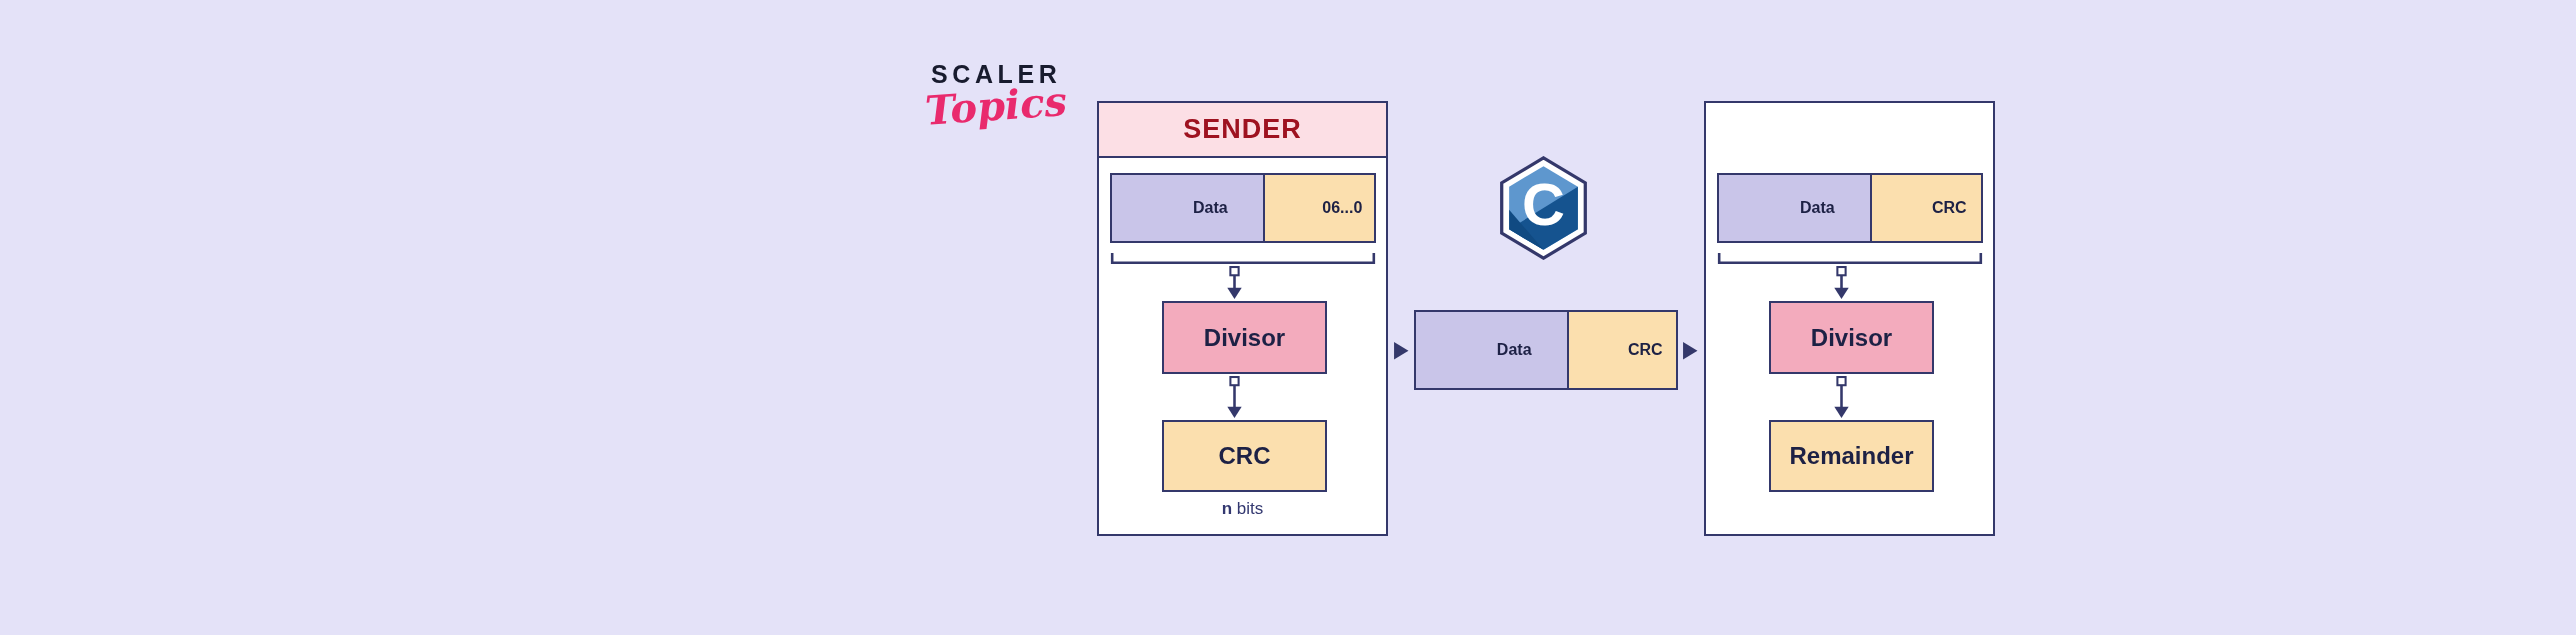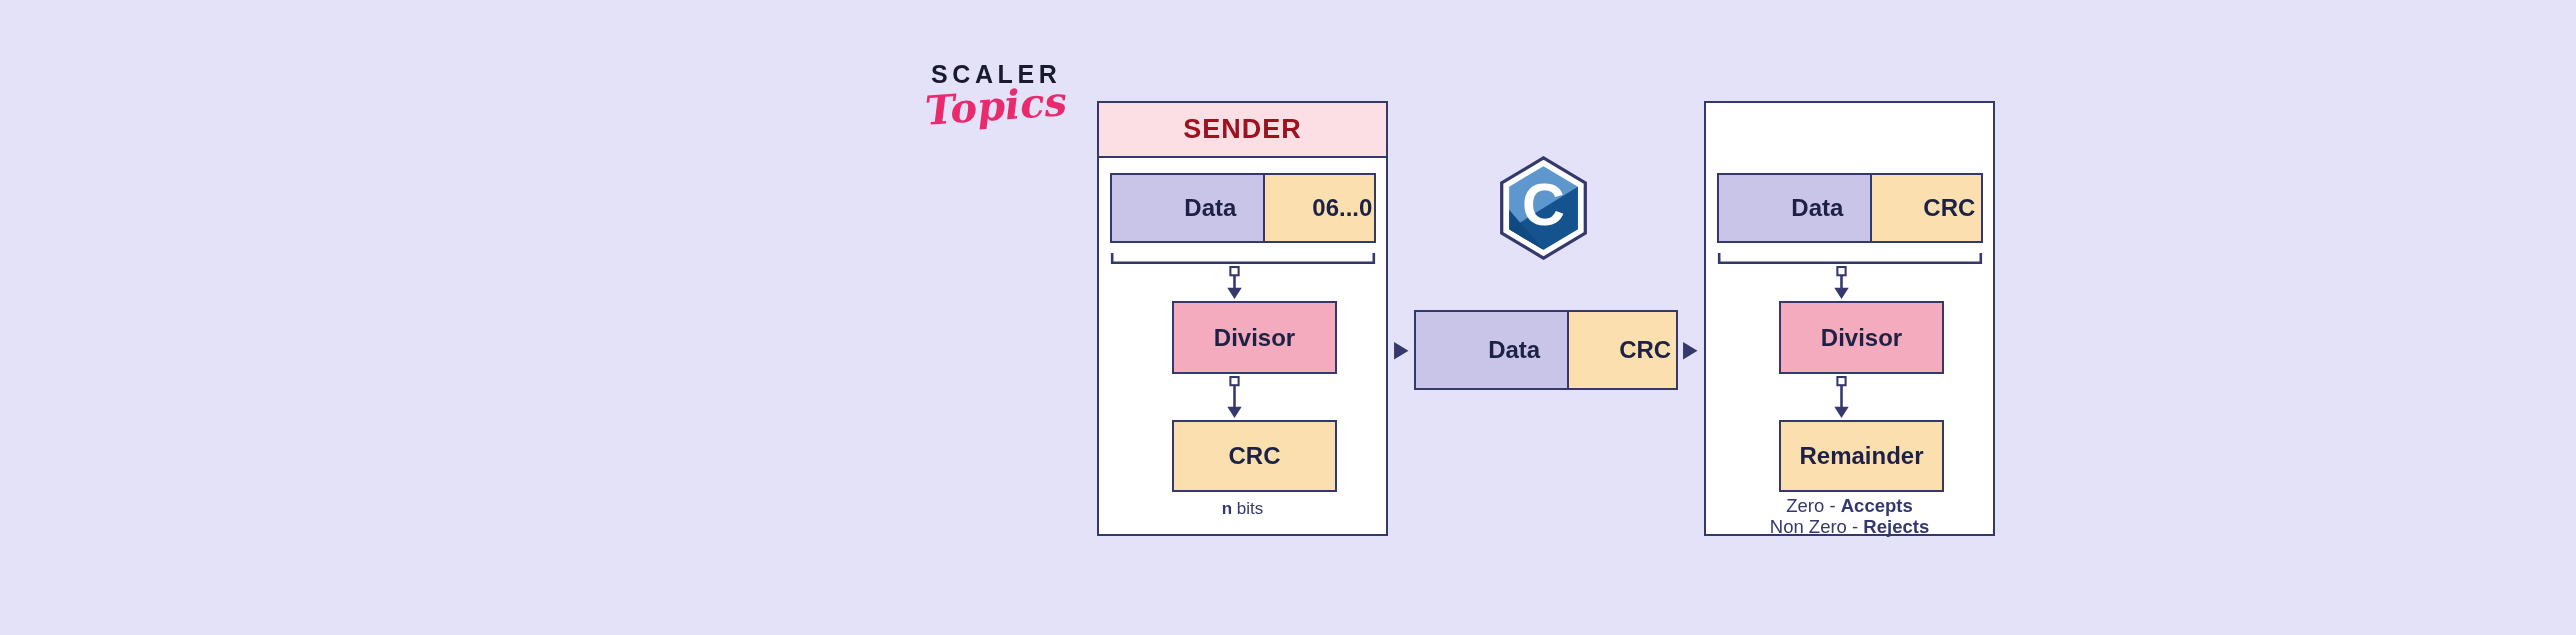--- a/index.html
+++ b/index.html
@@ -17,32 +17,32 @@
   .panel{position:absolute;top:101px;width:291px;height:435px;background:var(--panel-bg);
          border:2.6px solid var(--navy);box-sizing:border-box;}
   .panel.sender{left:1097px;}
   .panel.receiver{left:1704px;}
   .panel-header{height:53px;background:var(--header-pink);border-bottom:2.1px solid var(--navy);
                 display:flex;align-items:center;justify-content:center;}
   .panel-title{font-size:27px;font-weight:bold;letter-spacing:1px;color:var(--dark-red);}
 
   .split-row{position:absolute;left:11.3px;top:70px;width:266px;height:70px;display:flex;
              border:2.1px solid var(--navy);box-sizing:border-box;}
-  .cell{display:flex;align-items:center;justify-content:center;font-size:24px;font-weight:bold;
+  .cell{display:flex;align-items:center;justify-content:center;font-size:16px;font-weight:bold;
         color:var(--ink);box-sizing:border-box;padding-left:45px;}
   .cell-data{flex:322 0 0;background:var(--lavender);}
   .cell-accent{flex:194 0 0;background:var(--peach);border-left:2.1px solid var(--navy);}
 
   .bracket{position:absolute;left:11.3px;top:149px;}
   .connector{position:absolute;left:124px;}
   .connector.c1{top:163px;}
   .connector.c2{top:273px;}
 
   .flow-box{position:absolute;left:63px;width:165px;display:flex;align-items:center;justify-content:center;
-            border:2.6px solid var(--navy);box-sizing:border-box;font-size:24px;font-weight:bold;color:var(--ink);margin-left:10px;}
+            border:2.6px solid var(--navy);box-sizing:border-box;font-size:24px;font-weight:bold;color:var(--ink);}
   .flow-box.divisor{top:198px;height:73px;background:var(--rose);}
   .flow-box.bottom{top:317px;height:72px;background:var(--peach);}
 
   .note{position:absolute;left:0;top:396px;width:100%;text-align:center;font-size:17px;color:var(--indigo);}
   .note b{font-weight:bold;}
   .results{position:absolute;left:0;top:392px;width:100%;text-align:center;font-size:18.5px;line-height:21px;color:var(--indigo);}
 
   
   .c-logo{position:absolute;left:1497px;top:156px;}
   .channel-box{position:absolute;left:1414px;top:310px;width:264px;height:80px;display:flex;
@@ -139,20 +139,16 @@
     <div class="flow-box divisor">Divisor</div>
 
     <svg class="connector c2" width="23" height="43" viewBox="0 0 44 84">
       <rect x="14" y="2" width="16" height="16" fill="#ffffff" style="stroke:var(--navy)" stroke-width="4"></rect>
       <line x1="22" y1="18" x2="22" y2="62" style="stroke:var(--navy)" stroke-width="5"></line>
       <polygon points="8,60 36,60 22,82" style="fill:var(--navy)"></polygon>
     </svg>
 
     <div class="flow-box bottom">Remainder</div>
 
-    <div class="results">
-      <div><span>Zero - </span><b>Accepts</b></div>
-      <div><span>Non Zero - </span><b>Rejects</b></div>
-    </div>
   </div>
 
 </div>
 
 
 </body></html>

